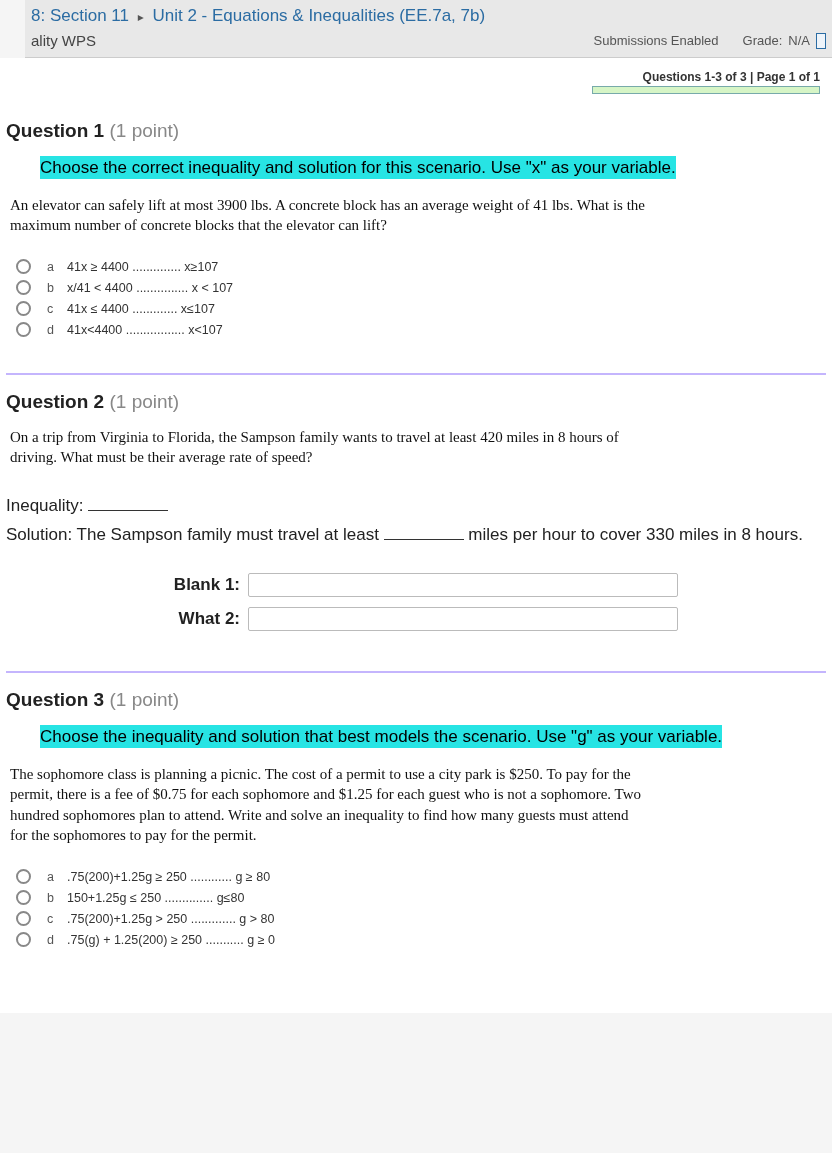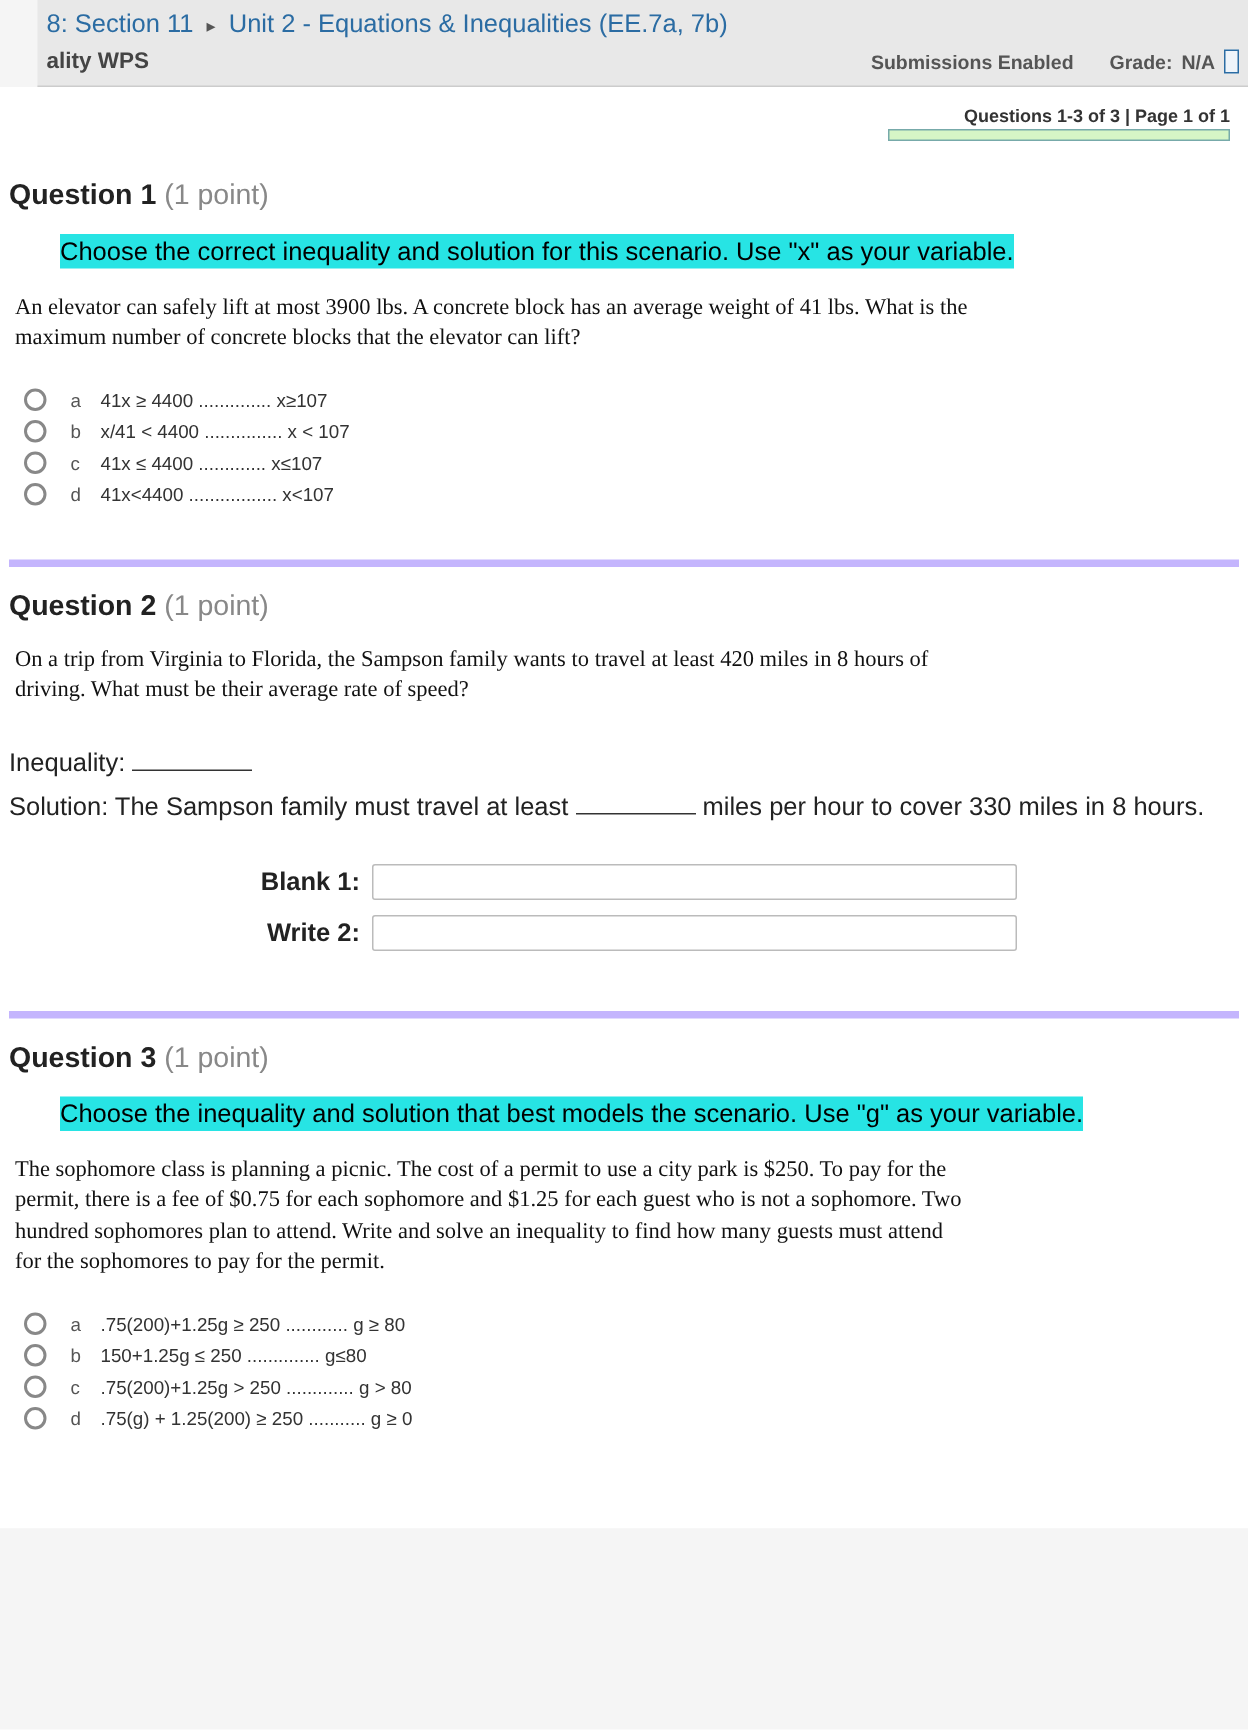--- a/index.html
+++ b/index.html
@@ -17,36 +17,35 @@
     margin-left: 25px;
   }
   .breadcrumb {
     font-size: 17px;
     color: #2b6ca3;
     padding-bottom: 2px;
   }
   .breadcrumb .sep { color: #555; margin: 0 4px; font-size: 12px; }
   .subbar {
     display: flex;
-    align-items: flex-end;
+    align-items: center;
     padding: 4px 0 8px 0;
-    font-weight: bold;
   }
   .subbar .left { color: #444; font-size: 15px; }
   .subbar .spacer { flex: 1; }
   .subbar .sub-enabled { color: #555; font-size: 13px; margin-right: 24px; }
   .subbar .grade-label { color: #555; font-size: 13px; margin-right: 6px; }
   .subbar .grade-val { color: #555; font-size: 13px; margin-right: 6px; }
   .grade-box { width: 10px; height: 16px; border: 1px solid #2b6ca3; display: inline-block; vertical-align: middle; background: #eef4fa; }
   .content { background: #fff; padding: 0 6px 30px 6px; }
   .pager-row { display: flex; justify-content: flex-end; padding: 12px 6px 2px 0; }
   .pager-text { font-size: 12px; color: #333; font-weight: 600; }
   .progress-wrap { display: flex; justify-content: flex-end; padding: 0 6px 10px 0; }
   .progress { width: 228px; height: 8px; border: 1px solid #7aa; background: #d6f5c6; }
-  .question { padding: 16px 0 30px 0; border-bottom: 5px solid #c4b5fd; }
+  .question { padding: 16px 0 30px 0; border-bottom: 2px solid #c4b5fd; }
   .question:last-child { border-bottom: none; }
   .q-title { font-size: 19px; color: #222; margin-bottom: 14px; }
   .q-title .pts { color: #888; font-weight: 400; }
   .q-instr {
     background: #27e4e4;
     color: #000;
     font-size: 17px;
     padding: 2px 0;
     display: inline;
     line-height: 1.45;
@@ -163,21 +162,21 @@
     <div class="q2-fill">
       <span>Inequality: </span><span class="blank"></span><br>
       <span>Solution: The Sampson family must travel at least </span><span class="blank"></span><span> miles per hour to cover 330 miles in 8 hours.</span>
     </div>
     <div class="blanks">
       <div class="blank-row">
         <div class="blank-label">Blank 1:</div>
         <input class="blank-input" type="text" style="">
       </div>
       <div class="blank-row">
-        <div class="blank-label">Write 2:</div>
+        <div class="blank-label">What 2:</div>
         <input class="blank-input" type="text" style="">
       </div>
     </div>
   </div>
 
   <div class="question">
     <div class="q-title">
       <span class="bold">Question 3</span>
       <span class="pts">(1 point)</span>
     </div>

